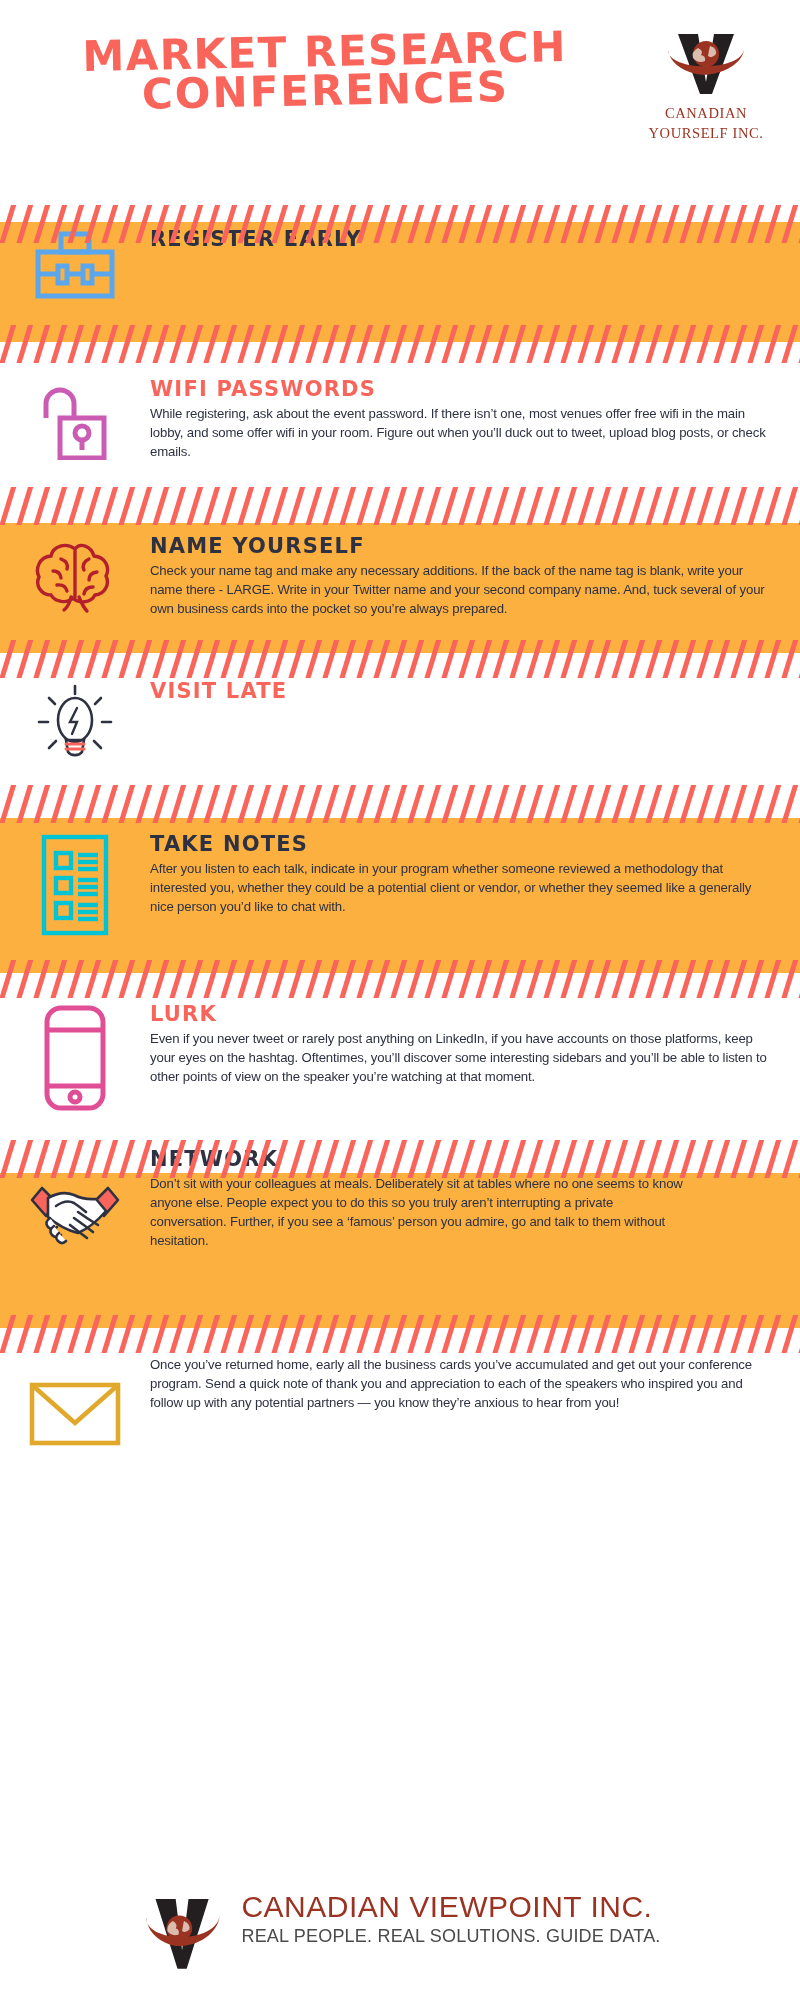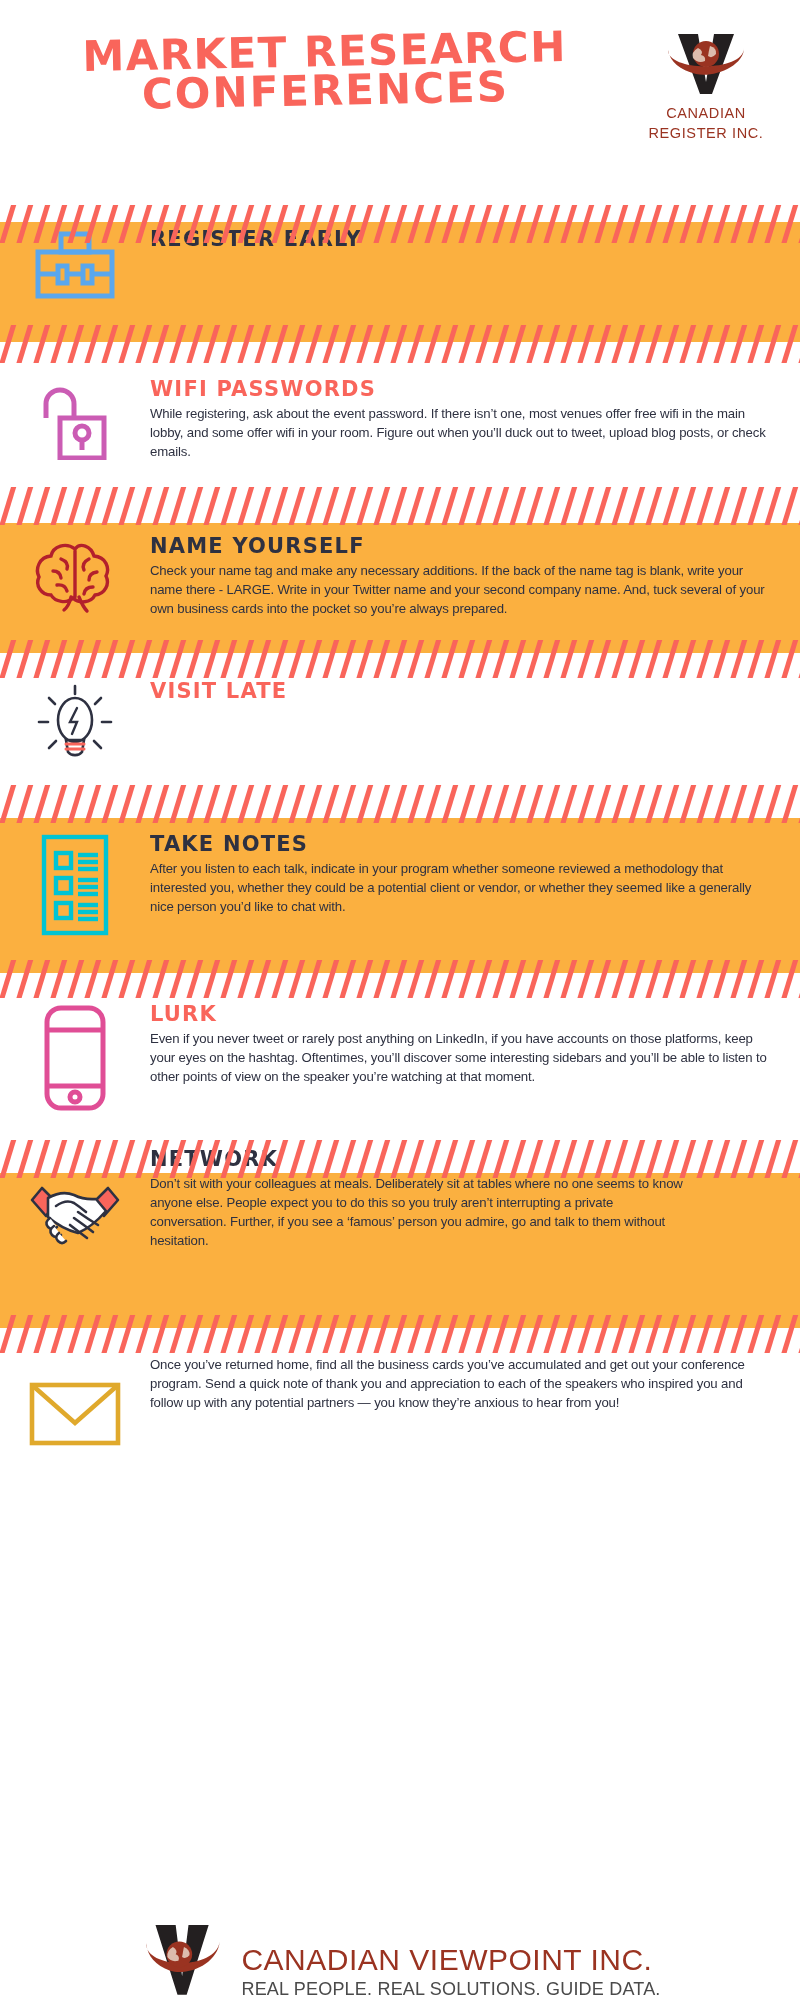--- a/index.html
+++ b/index.html
@@ -64,21 +64,21 @@
     width: 140px;
     text-align: center;
   }
   .logo-mark {
     width: 96px;
     height: 66px;
     margin: 0 auto 8px;
     position: relative;
   }
   .logo-top .logo-text {
-    font-family: Liberation Sans, sans-serif;
+    font-family: Liberation Serif, serif;
     font-size: 14.5px;
     letter-spacing: 0.6px;
     color: #9a3321;
     line-height: 1.35;
   }
 
   
   .stripes {
     position: absolute;
     left: -12px;
@@ -142,21 +142,21 @@
   }
 
   
   .footer {
     position: absolute;
     left: 0;
     top: 1890px;
     width: 800px;
     height: 110px;
     display: flex;
-    align-items: flex-end;
+    align-items: flex-start;
     justify-content: center;
     gap: 14px;
     z-index: 4;
   }
   .footer .logo-mark { margin: 0; width: 88px; height: 84px; }
   .footer-text { text-align: left; }
   .footer-name {
     font-family: "Liberation Sans", sans-serif;
     font-size: 30px;
     letter-spacing: 0.5px;
@@ -189,21 +189,21 @@
       <div class="logo-mark">
         <svg viewBox="0 0 96 66" width="96" height="66" aria-hidden="true">
           <path d="M20 4 L40 4 L48 52 L56 4 L76 4 L54 64 L42 64 Z" fill="#231f20"></path>
           <path d="M10 20 C10 42, 86 42, 86 18 C86 36, 56 48, 38 44 C22 40, 12 32, 10 20 Z" fill="#9a3321"></path>
           <circle cx="48" cy="24" r="13" fill="#9a3321"></circle>
           <path d="M40 18 q6 3 3 7 q5 1 4 6 q-7 3 -12 -3 q-2 -6 5 -10 Z" fill="#e8d5c5" opacity="0.85"></path>
           <path d="M52 16 q7 2 6 8 q-4 5 -8 2 q1 -6 2 -10 Z" fill="#e8d5c5" opacity="0.85"></path>
         </svg>
       </div>
       <div class="logo-text">CANADIAN</div>
-      <div class="logo-text">REGISTER INC.</div>
+      <div class="logo-text">YOURSELF INC.</div>
     </div>
   </div>
 
   <div class="band orange" style="top:222px;height:120px;"></div>
   <div class="stripes" style="top:205px;">
       <i style="left:0px"></i>
       <i style="left:17px"></i>
       <i style="left:34px"></i>
       <i style="left:51px"></i>
       <i style="left:68px"></i>
@@ -767,21 +767,21 @@
   <div class="row" style="top:1355px;left:0;width:800px;">
     <div class="icon-cell" style="padding-top:22px;">
       <span>
         <svg width="96" height="72" viewBox="0 0 96 72" fill="none" stroke="#e0a92c" stroke-width="4.6">
           <rect x="5" y="8" width="86" height="58"></rect>
           <path d="M5 8 L48 46 L91 8"></path>
         </svg>
       </span>
     </div>
     <div class="text-cell">
-      <div class="sec-body">Once you’ve returned home, find all the business cards you’ve accumulated and get out your conference program. Send a quick note of thank you and appreciation to each of the speakers who inspired you and follow up with any potential partners — you know they’re anxious to hear from you!</div>
+      <div class="sec-body">Once you’ve returned home, early all the business cards you’ve accumulated and get out your conference program. Send a quick note of thank you and appreciation to each of the speakers who inspired you and follow up with any potential partners — you know they’re anxious to hear from you!</div>
     </div>
   </div>
 
   <div class="footer">
     <div class="logo-mark">
       <svg viewBox="0 0 96 84" width="88" height="84" aria-hidden="true">
         <path d="M18 6 L40 6 L47 62 L54 6 L76 6 L52 82 L42 82 Z" fill="#231f20"></path>
         <path d="M8 26 C6 54, 84 56, 88 24 C86 48, 54 62, 34 56 C18 50, 9 40, 8 26 Z" fill="#9a3321"></path>
         <circle cx="44" cy="38" r="14" fill="#9a3321"></circle>
         <path d="M37 30 q6 4 3 8 q5 2 3 7 q-8 2 -12 -4 q-1 -7 6 -11 Z" fill="#e8d5c5" opacity="0.85"></path>

